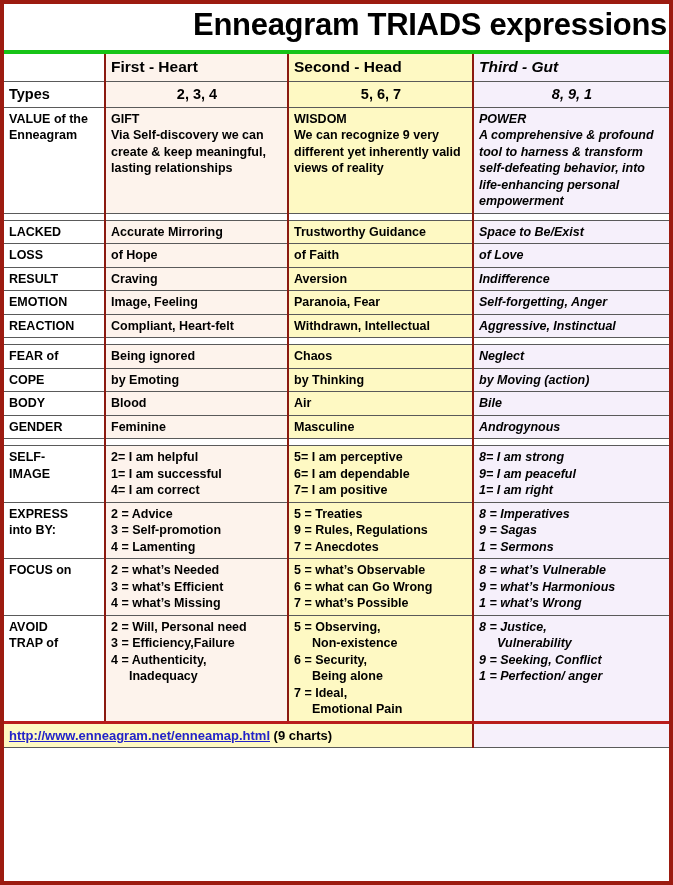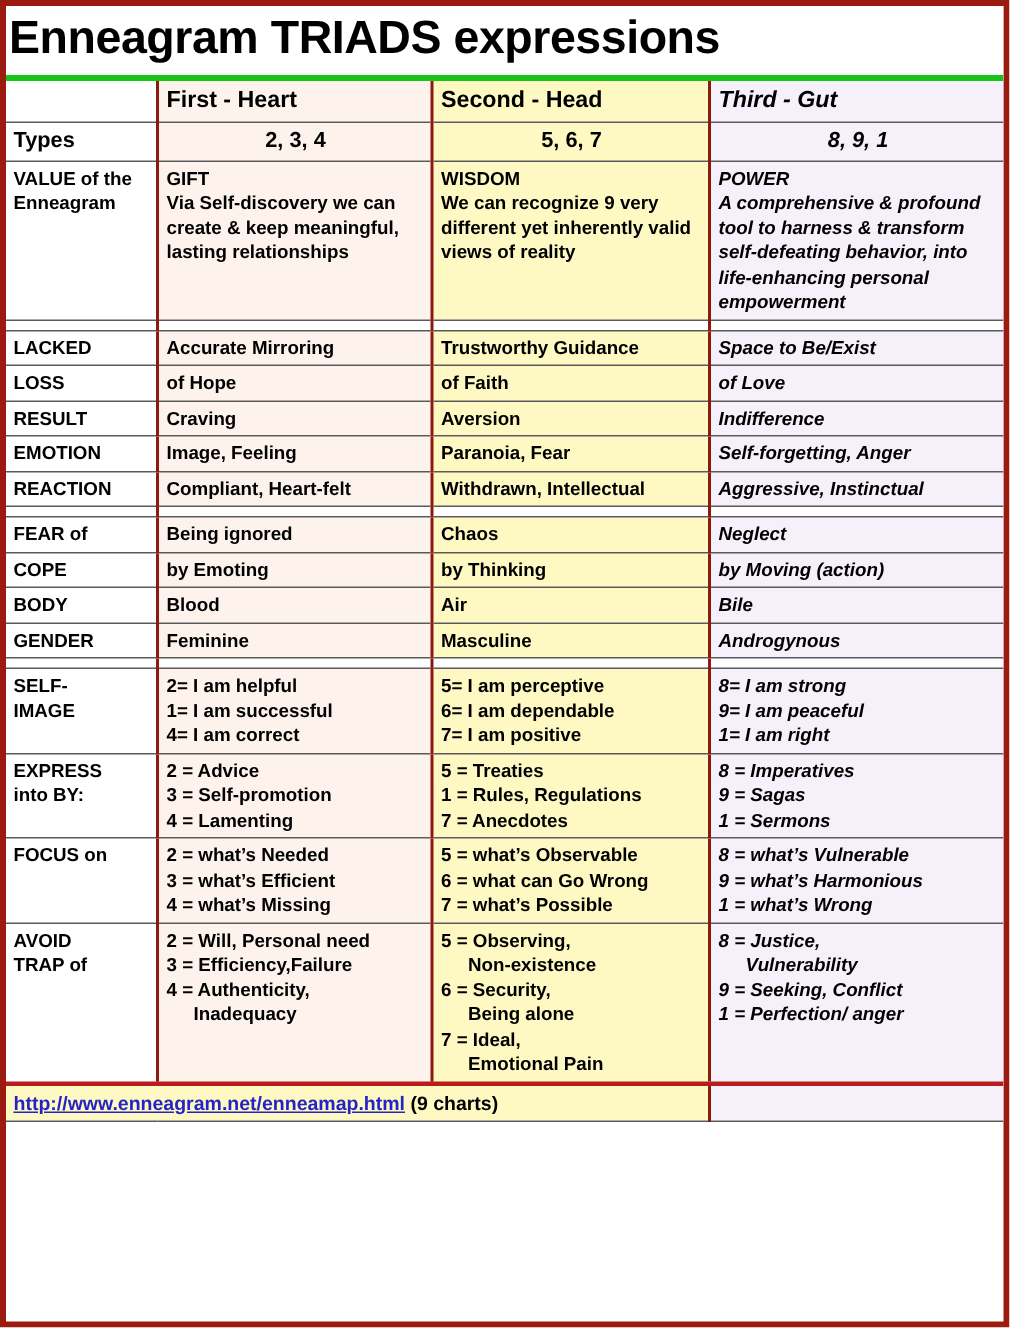--- a/index.html
+++ b/index.html
@@ -45,21 +45,21 @@
   
   col.c1 { width: 101px; }
   col.c2 { width: 183px; }
   col.c3 { width: 185px; }
   col.c4 { width: 196px; }
 
   
   .title-cell {
     border-right: none !important;
     border-bottom: 4px solid #17c417 !important;
-    text-align: left;
+    text-align: right;
     padding: 4px 2px 8px 2px !important;
     background: #ffffff;
     margin-top: 47px;
   }
   .title-text {
     font-size: 31px;
     font-weight: bold;
     letter-spacing: -0.3px;
     line-height: 1.1;
     white-space: nowrap;
@@ -347,21 +347,21 @@
             <div>EXPRESS</div>
             <div>into BY:</div>
           </td>
           <td class="bg2 multi">
             <div>2 = Advice</div>
             <div>3 = Self-promotion</div>
             <div>4 = Lamenting</div>
           </td>
           <td class="bg3 multi">
             <div>5 = Treaties</div>
-            <div>1 = Rules, Regulations</div>
+            <div>9 = Rules, Regulations</div>
             <div>7 = Anecdotes</div>
           </td>
           <td class="bg4 multi">
             <div>8 = Imperatives</div>
             <div>9 = Sagas</div>
             <div>1 = Sermons</div>
           </td>
         </tr>
         <tr>
           <td class="lbl multi">

